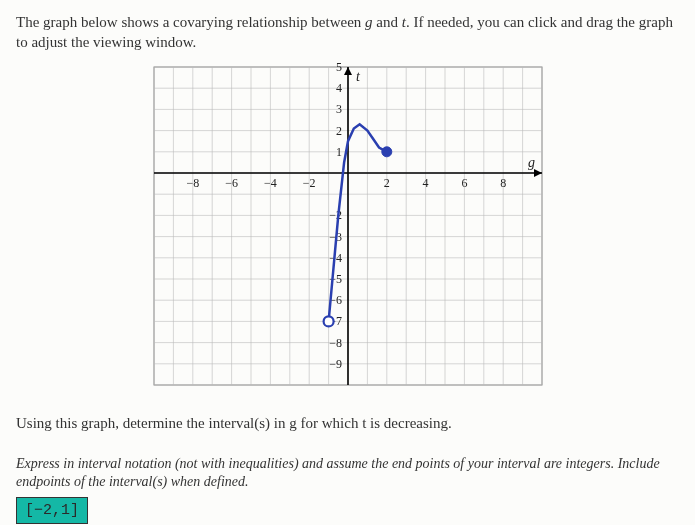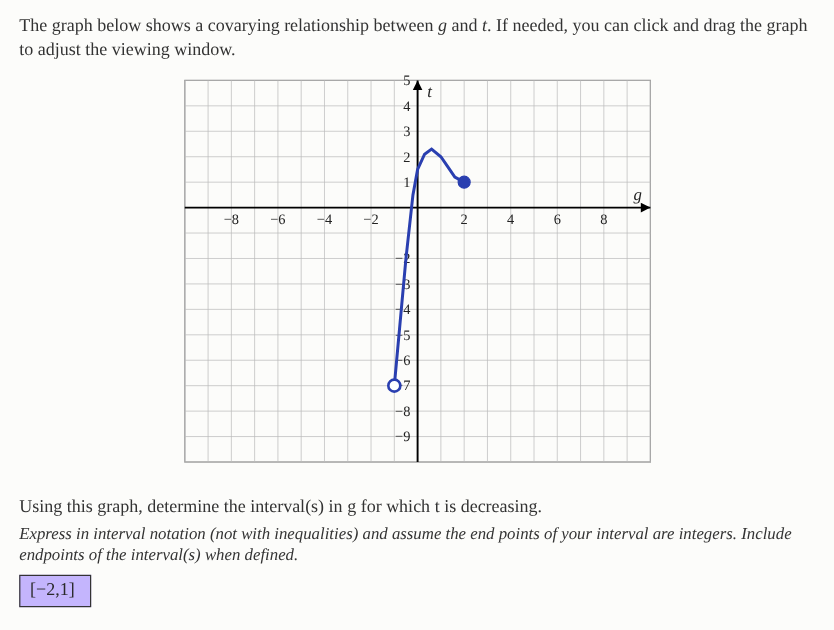--- a/index.html
+++ b/index.html
@@ -10,28 +10,28 @@
       background: #fcfcfa;
       color: #2a2a2a;
       padding: 12px 16px;
       font-size: 15px;
     }
     .intro-text { line-height: 1.35; margin-bottom: 8px; color: #333; }
     .intro-text .ital { font-style: italic; }
     .chart-wrap { display: flex; justify-content: center; margin: 4px 0 10px 0; }
     .chart { position: relative; }
     .question-text { margin-top: 22px; line-height: 1.35; color: #333; }
-    .instruction-text { font-style: italic; margin-top: 4px; line-height: 1.3; color: #333; font-size: 14px; }
+    .instruction-text { font-style: italic; margin-top: 22px; line-height: 1.3; color: #333; font-size: 14px; }
     .answer-box {
       display: inline-block;
       border: 1px solid #333;
-      background: #c4b5fd;
+      background: #14b8a6;
       padding: 4px 8px;
       margin-top: 6px;
-      font-family: Liberation Serif, serif;
+      font-family: Liberation Mono, monospace;
       font-size: 15px;
       min-width: 60px;
     }
     svg { display: block; }
   </style>
 </head>
 <body>
 
 
 

